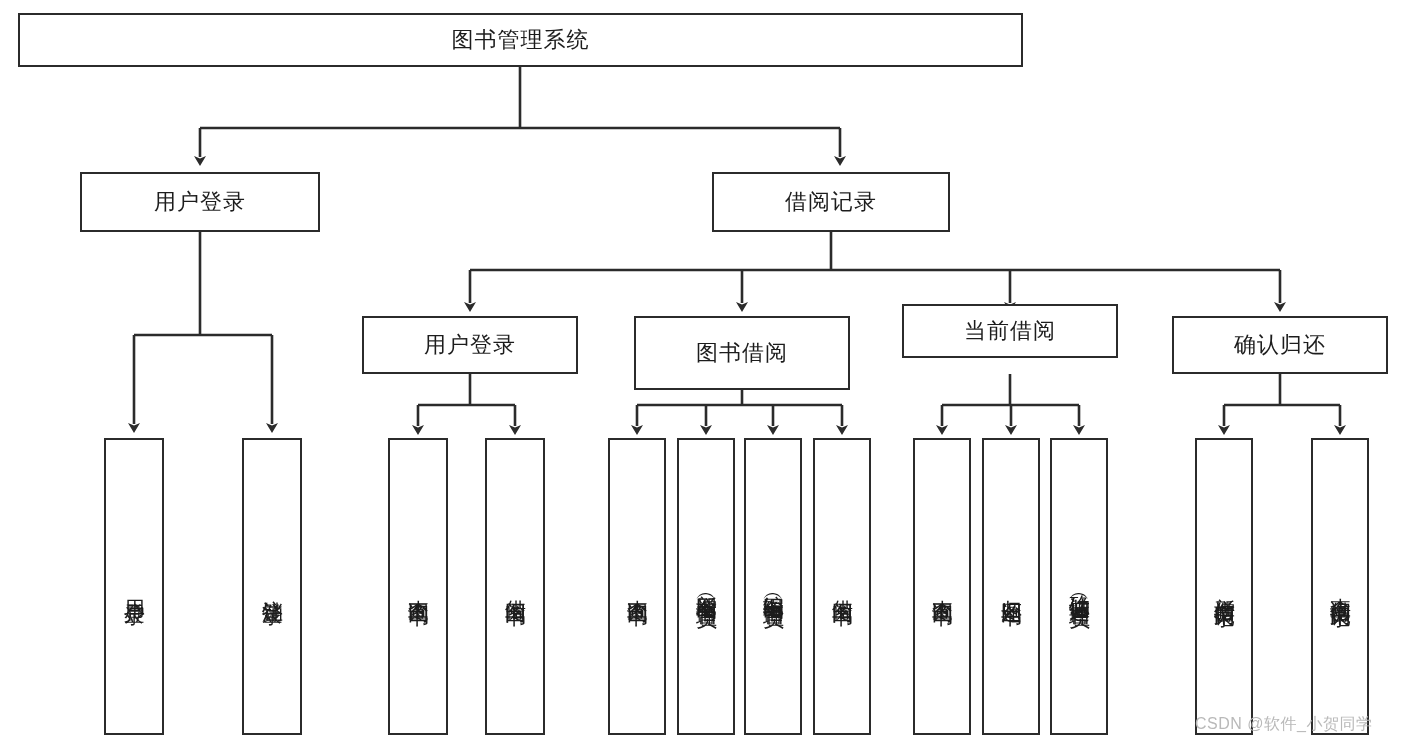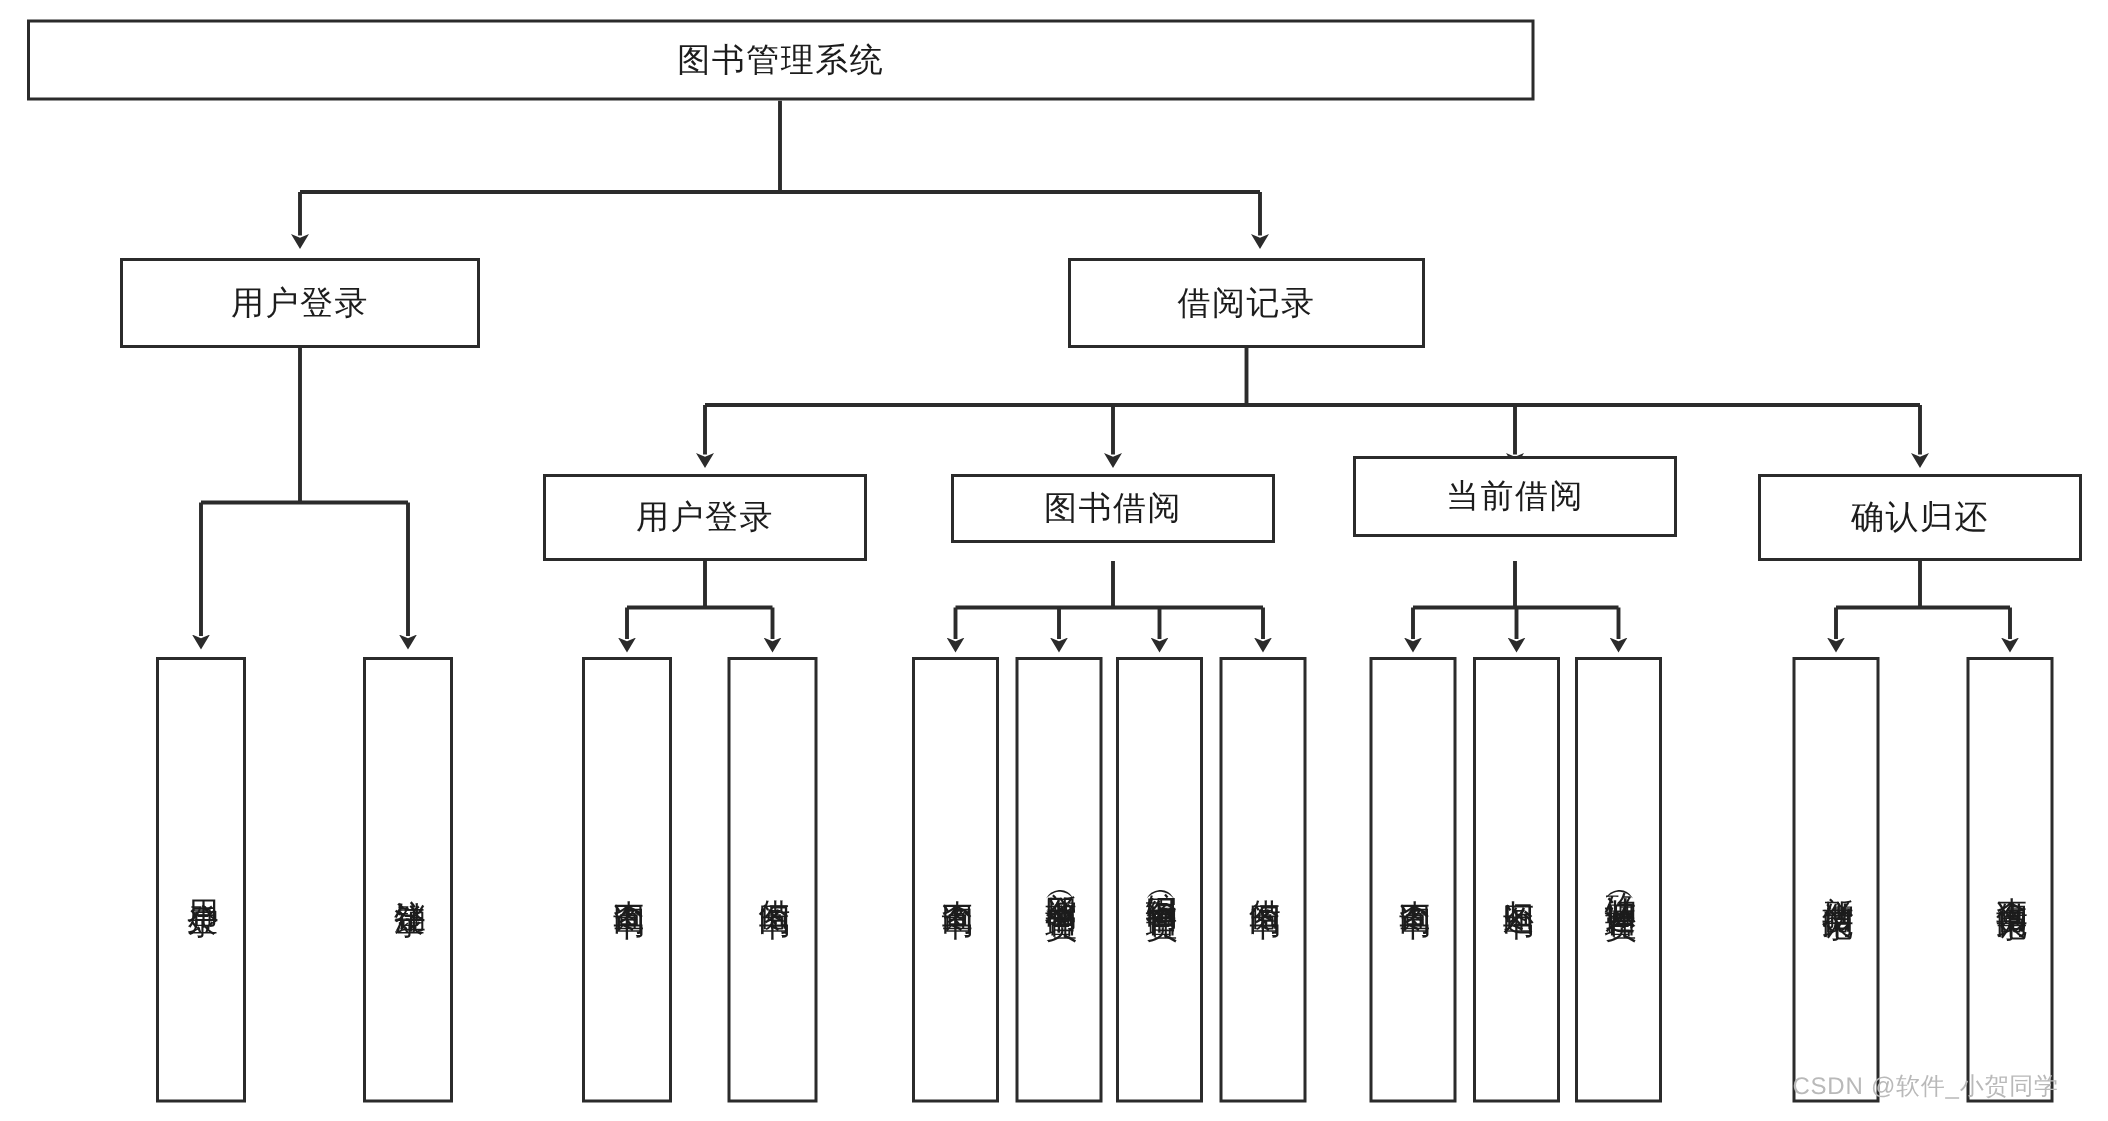--- a/index.html
+++ b/index.html
@@ -157,21 +157,21 @@
   <div class="node h" id="node-user-login" style="left: 80px; top: 172px; width: 240px; height: 60px;">
     <span>用户登录</span>
   </div>
   <div class="node h" id="node-book-manage" style="left: 712px; top: 172px; width: 238px; height: 60px;">
     <span>借阅记录</span>
   </div>
 
   <div class="node h" id="node-new-book-recommend" style="left: 362px; top: 316px; width: 216px; height: 58px;">
     <span>用户登录</span>
   </div>
-  <div class="node h" id="node-book-borrow" style="left: 634px; top: 316px; width: 216px; height: 46px;">
+  <div class="node h" id="node-book-borrow" style="left: 634px; top: 316px; width: 216px; height: 74px;">
     <span>图书借阅</span>
   </div>
   <div class="node h" id="node-current-borrow" style="left: 902px; top: 304px; width: 216px; height: 54px;">
     <span>当前借阅</span>
   </div>
   <div class="node h" id="node-borrow-record" style="left: 1172px; top: 316px; width: 216px; height: 58px;">
     <span>确认归还</span>
   </div>
 
   <div class="node v" id="node-leaf-user-login" style="left: 104px; top: 438px; width: 60px; height: 297px;">

